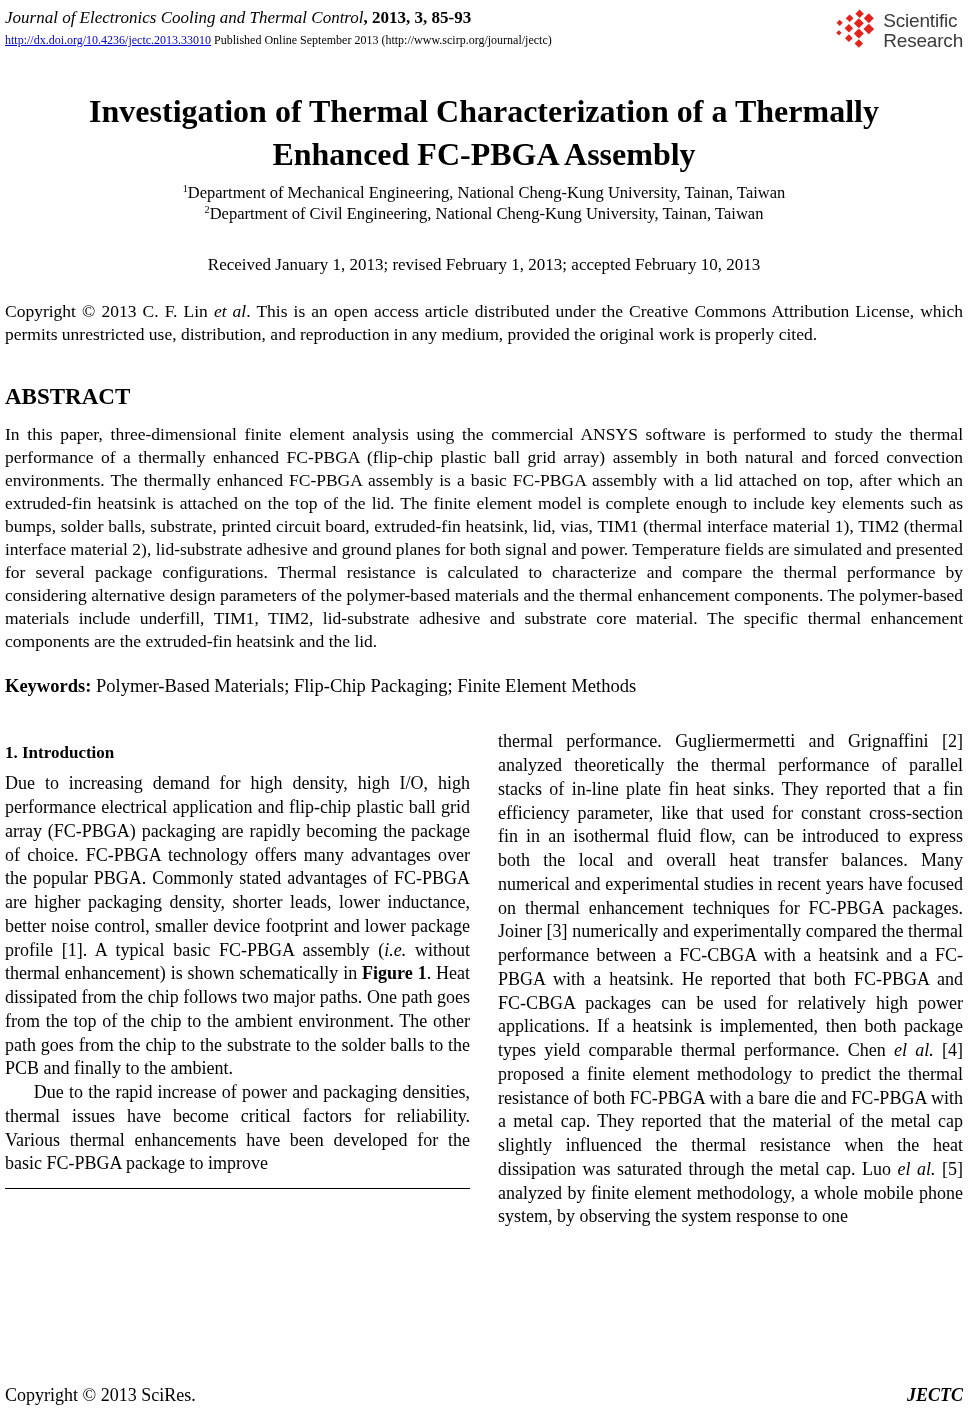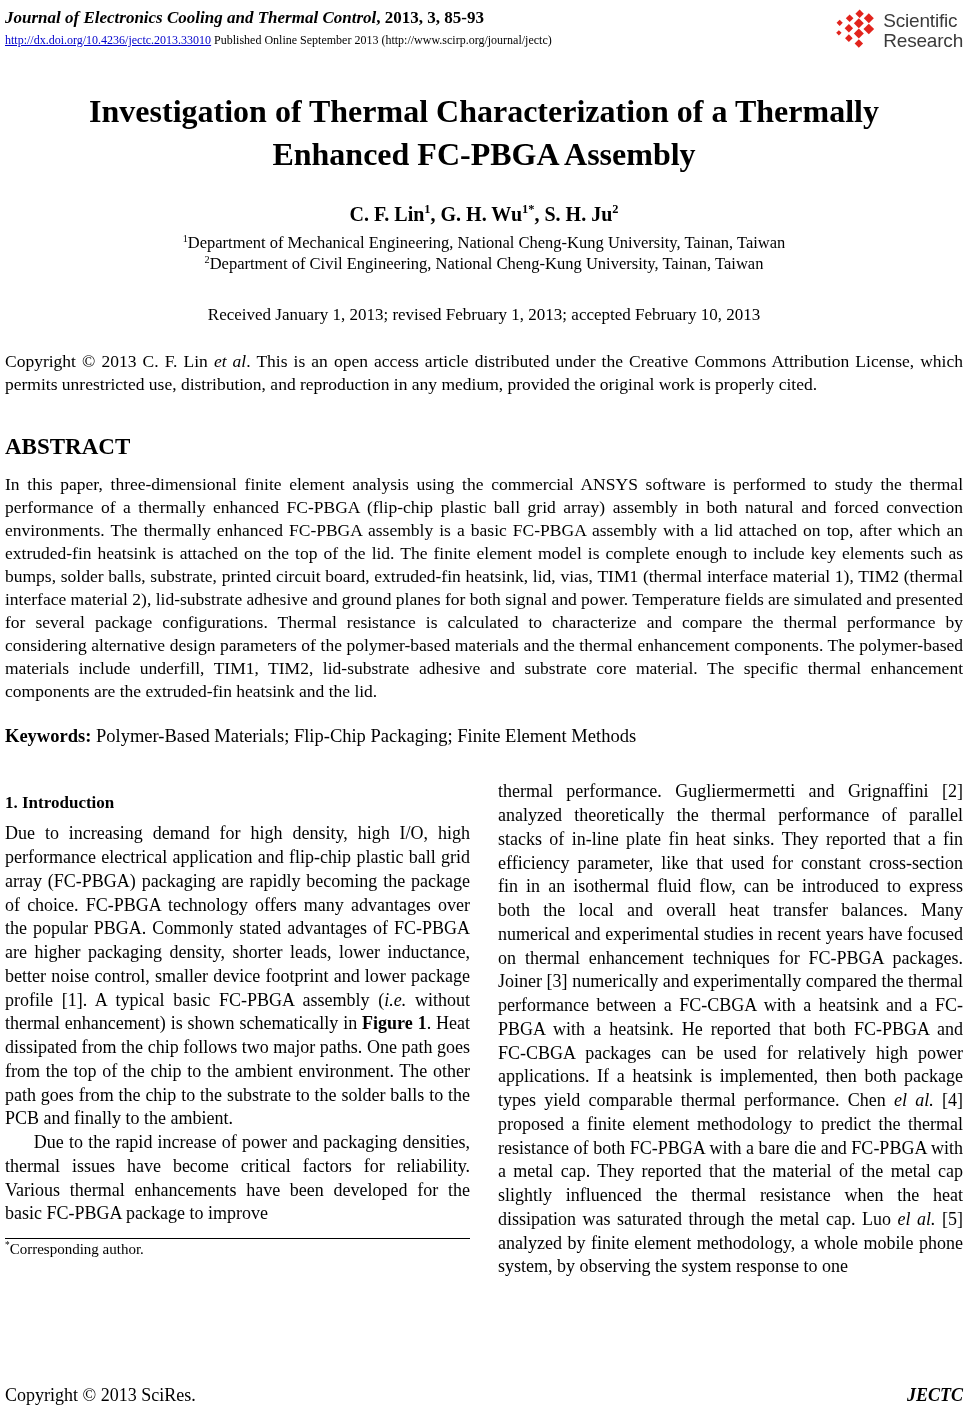--- a/index.html
+++ b/index.html
@@ -7,21 +7,21 @@
     width: 968px; height: 1417px;
     background: #ffffff; color: #000;
     font-family: "Liberation Serif", serif;
     position: relative; overflow: hidden;
   }
   .page { padding: 7px 5px 0 5px; position: relative; height: 1410px; box-sizing: border-box; }
 
   
   .hdr { display: flex; justify-content: space-between; align-items: flex-start; }
   .hdr-left { font-size: 17px; line-height: 1.35; }
-  .jtitle { font-weight: bold; font-style: italic; text-align: right; }
+  .jtitle { font-weight: normal; font-style: italic; text-align: right; }
   .jmeta  { font-weight: bold; }
   .hdr-line2 { font-size: 12px; margin-top: 2px; }
   a.doi { color: #0000cc; text-decoration: underline; cursor: pointer; }
   .logo { display: flex; gap: 5px; align-items: flex-end; margin-top: 1px; }
   .logo-text {
     font-family: "Liberation Sans", sans-serif;
     font-size: 19px; line-height: 1.02; color: #3b3b3b; letter-spacing: -0.2px;
   }
 
   
@@ -96,21 +96,20 @@
         <div>Research</div>
       </div>
     </div>
   </div>
 
   <h1 class="title">
     <span>Investigation of Thermal Characterization of a Thermally</span><br>
     <span>Enhanced FC-PBGA Assembly</span>
   </h1>
 
-  <div class="authors"><span>C. F. Lin</span><span class="seg-sup">1</span><span>, G. H. Wu</span><span class="seg-sup">1*</span><span>, S. H. Ju</span><span class="seg-sup">2</span></div>
   <div class="affils">
     <div><span class="seg-sup">1</span><span>Department of Mechanical Engineering, National Cheng-Kung University, Tainan, Taiwan</span></div>
     <div><span class="seg-sup">2</span><span>Department of Civil Engineering, National Cheng-Kung University, Tainan, Taiwan</span></div>
   </div>
 
   <div class="received">Received January 1, 2013; revised February 1, 2013; accepted February 10, 2013</div>
 
   <div class="copyright"><span>Copyright © 2013 C. F. Lin </span><span class="seg-i">et al</span><span>. This is an open access article distributed under the Creative Commons Attribution License, which permits unrestricted use, distribution, and reproduction in any medium, provided the original work is properly cited.</span></div>
 
   <h2 class="abs-h">ABSTRACT</h2>
@@ -119,21 +118,20 @@
   <div class="keywords">
     <span class="kw-label">Keywords:</span><span> Polymer-Based Materials; Flip-Chip Packaging; Finite Element Methods</span>
   </div>
 
   <div class="columns">
     <div class="col">
       <h3 class="sec-h">1. Introduction</h3>
       <p><span>Due to increasing demand for high density, high I/O, high performance electrical application and flip-chip plastic ball grid array (FC-PBGA) packaging are rapidly becoming the package of choice. FC-PBGA technology offers many advantages over the popular PBGA. Commonly stated advantages of FC-PBGA are higher packaging density, shorter leads, lower inductance, better noise control, smaller device footprint and lower package profile [1]. A typical basic FC-PBGA assembly (</span><span class="seg-i">i.e.</span><span> without thermal enhancement) is shown schematically in </span><span class="seg-b">Figure 1</span><span>. Heat dissipated from the chip follows two major paths. One path goes from the top of the chip to the ambient environment. The other path goes from the chip to the substrate to the solder balls to the PCB and finally to the ambient.</span></p>
       <p class="p-indent">Due to the rapid increase of power and packaging densities, thermal issues have become critical factors for reliability. Various thermal enhancements have been developed for the basic FC-PBGA package to improve</p>
       <hr class="footnote-rule">
-      <div class="footnote"><span class="seg-sup">*</span><span>Corresponding author.</span></div>
     </div>
     <div class="col">
       <p><span>thermal performance. Gugliermermetti and Grignaffini [2] analyzed theoretically the thermal performance of parallel stacks of in-line plate fin heat sinks. They reported that a fin efficiency parameter, like that used for constant cross-section fin in an isothermal fluid flow, can be introduced to express both the local and overall heat transfer balances. Many numerical and experimental studies in recent years have focused on thermal enhancement techniques for FC-PBGA packages. Joiner [3] numerically and experimentally compared the thermal performance between a FC-CBGA with a heatsink and a FC-PBGA with a heatsink. He reported that both FC-PBGA and FC-CBGA packages can be used for relatively high power applications. If a heatsink is implemented, then both package types yield comparable thermal performance. Chen </span><span class="seg-i">el al.</span><span> [4] proposed a finite element methodology to predict the thermal resistance of both FC-PBGA with a bare die and FC-PBGA with a metal cap. They reported that the material of the metal cap slightly influenced the thermal resistance when the heat dissipation was saturated through the metal cap. Luo </span><span class="seg-i">el al.</span><span> [5] analyzed by finite element methodology, a whole mobile phone system, by observing the system response to one</span></p>
     </div>
   </div>
 
   <div class="footer">
     <span>Copyright © 2013 SciRes.</span>
     <span class="jectc">JECTC</span>
   </div>

